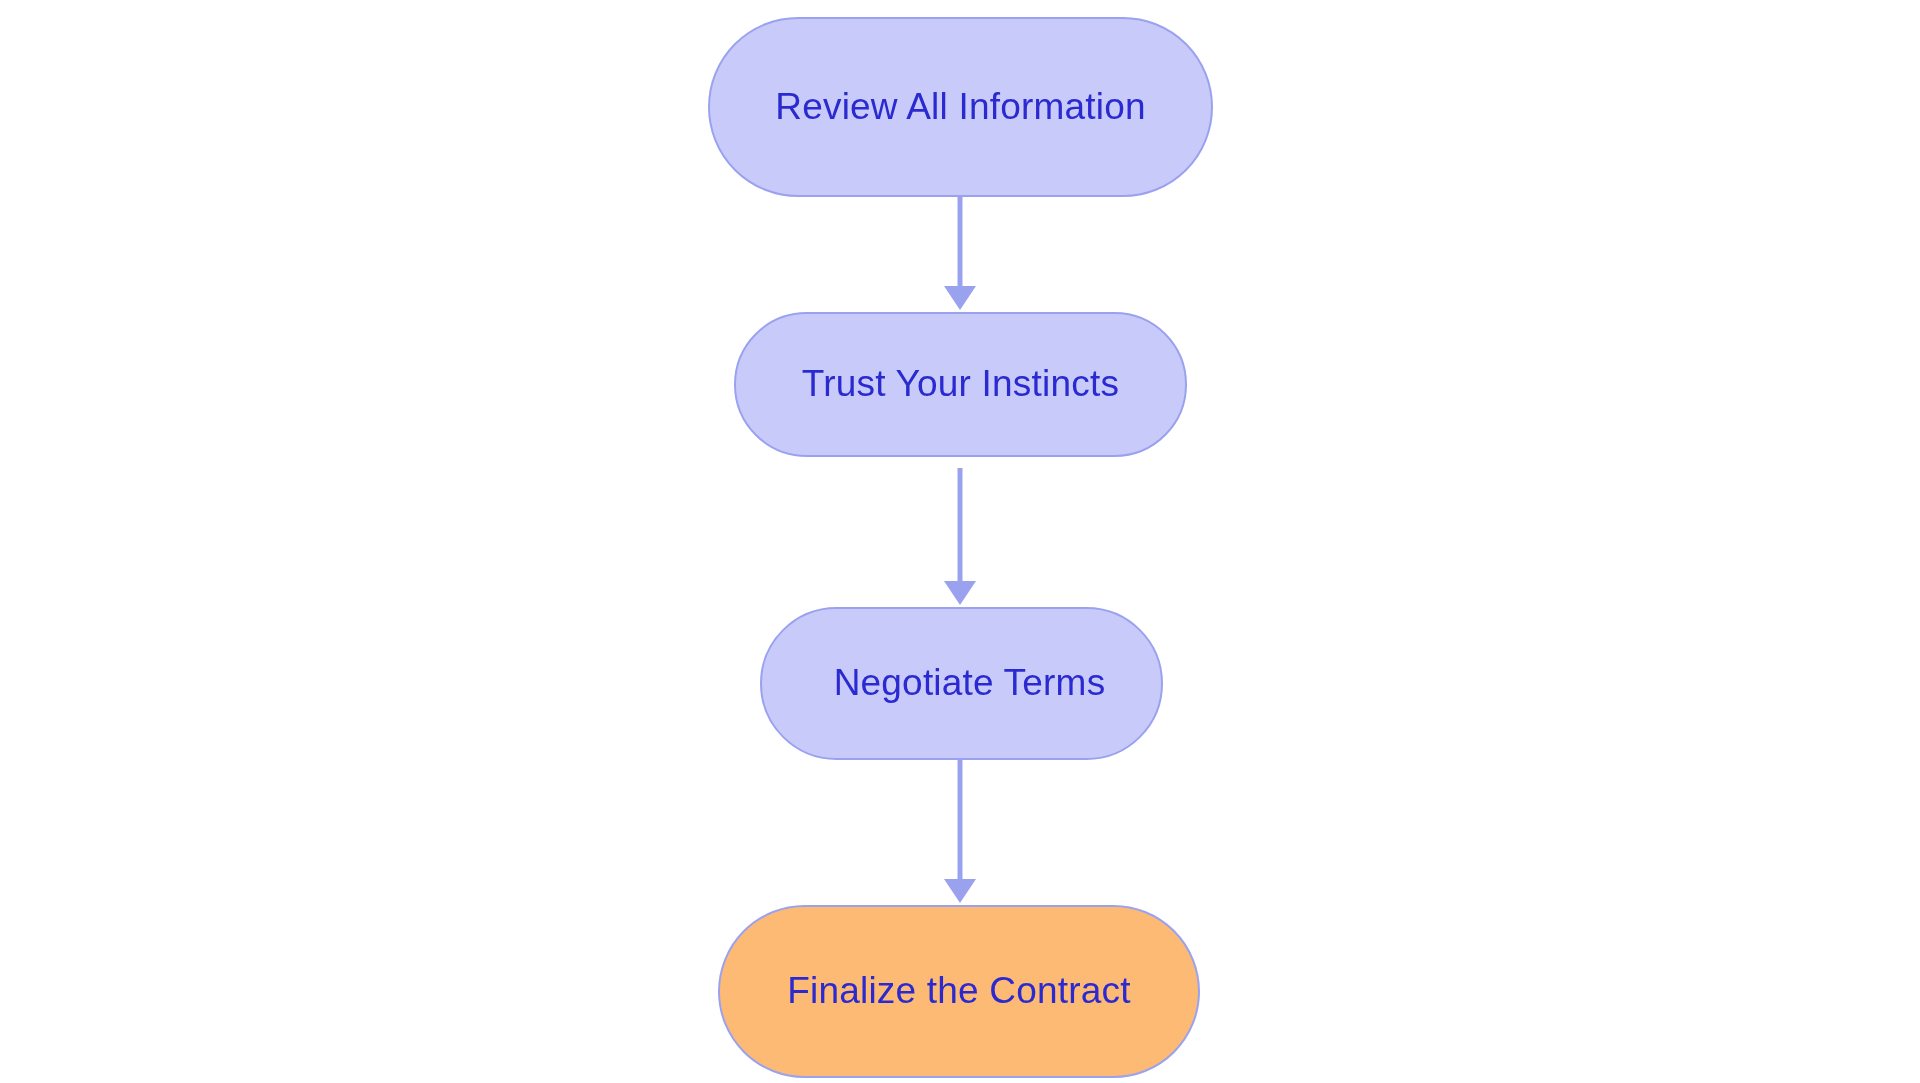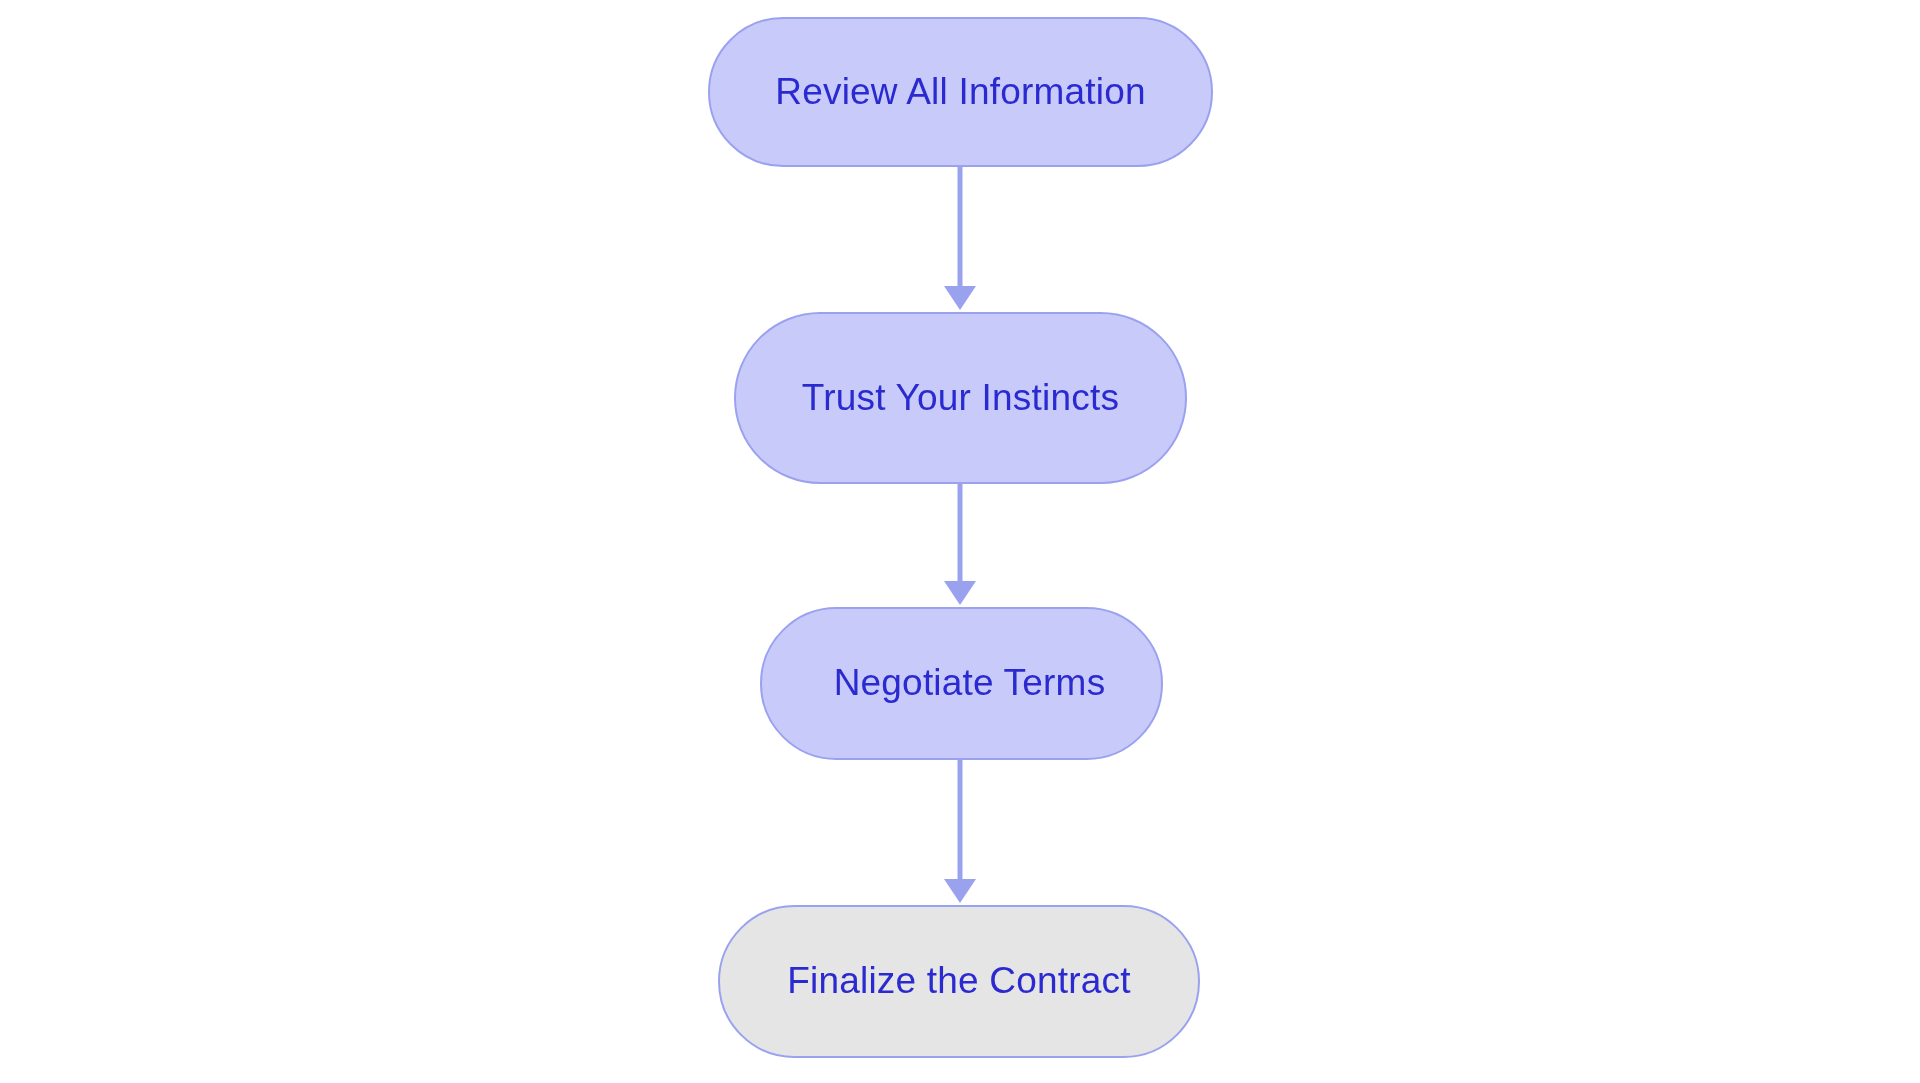--- a/index.html
+++ b/index.html
@@ -70,29 +70,29 @@
       <line x1="960" y1="468" x2="960" y2="583" stroke="#9aa2f0" stroke-width="5"></line>
       <polygon points="944,581 976,581 960,605" fill="#9aa2f0"></polygon>
     </g>
 
     <g>
       <line x1="960" y1="760" x2="960" y2="881" stroke="#9aa2f0" stroke-width="5"></line>
       <polygon points="944,879 976,879 960,903" fill="#9aa2f0"></polygon>
     </g>
   </svg>
 
-  <div class="flow-node" id="node-1" style="left: 708px; top: 17px; width: 505px; height: 150px; background: rgb(200, 203, 250); border-color: rgb(154, 162, 240);">
+  <div class="flow-node" id="node-1" style="left: 708px; top: 17px; width: 505px; height: 180px; background: rgb(200, 203, 250); border-color: rgb(154, 162, 240);">
     <span class="flow-node-label" style="color: rgb(42, 42, 208);">Review All Information</span>
   </div>
 
-  <div class="flow-node" id="node-2" style="left: 734px; top: 312px; width: 453px; height: 172px; background: rgb(200, 203, 250); border-color: rgb(154, 162, 240);">
+  <div class="flow-node" id="node-2" style="left: 734px; top: 312px; width: 453px; height: 145px; background: rgb(200, 203, 250); border-color: rgb(154, 162, 240);">
     <span class="flow-node-label" style="color: rgb(42, 42, 208);">Trust Your Instincts</span>
   </div>
 
   <div class="flow-node" id="node-3" style="left: 760px; top: 607px; width: 403px; height: 153px; background: rgb(200, 203, 250); border-color: rgb(154, 162, 240);">
     <span class="flow-node-label" style="color: rgb(42, 42, 208); margin-left: 16px;">Negotiate Terms</span>
   </div>
 
-  <div class="flow-node" id="node-4" style="left: 718px; top: 905px; width: 482px; height: 153px; background: #e5e5e5; border-color: rgb(154, 162, 240);">
+  <div class="flow-node" id="node-4" style="left: 718px; top: 905px; width: 482px; height: 173px; background: #fdba74; border-color: rgb(154, 162, 240);">
     <span class="flow-node-label" style="color: rgb(42, 42, 208);">Finalize the Contract</span>
   </div>
 
 </div>
 
 </body></html>

